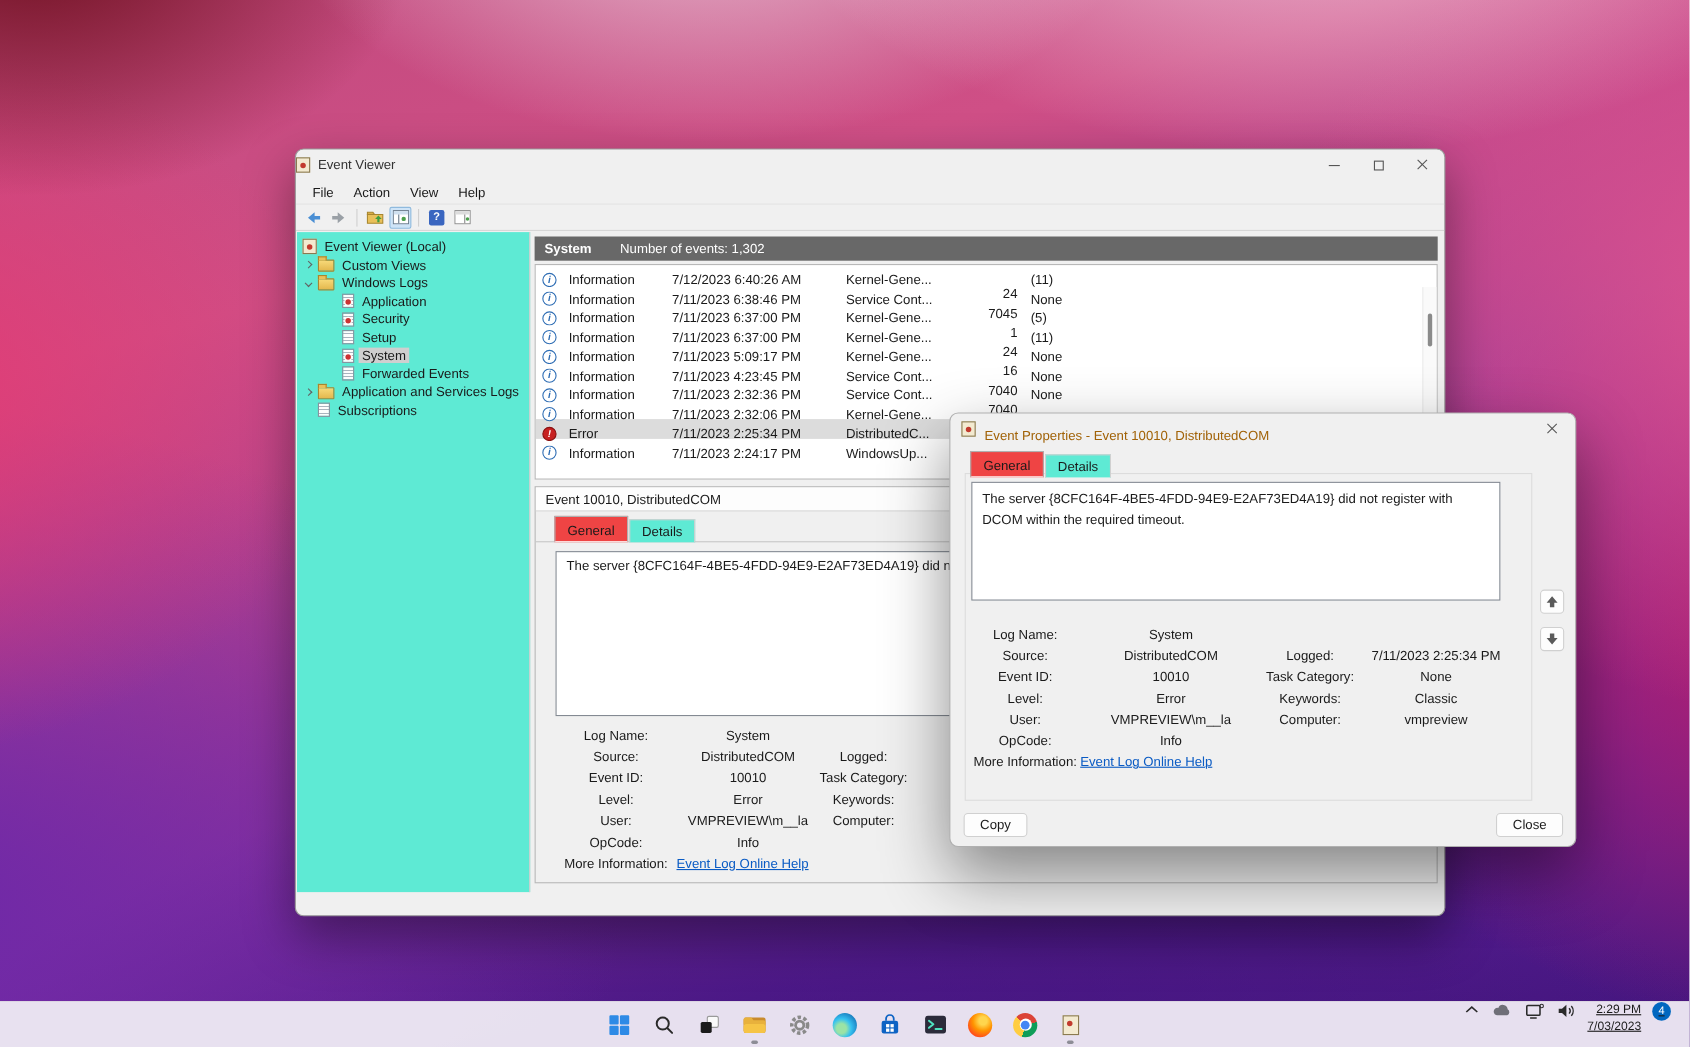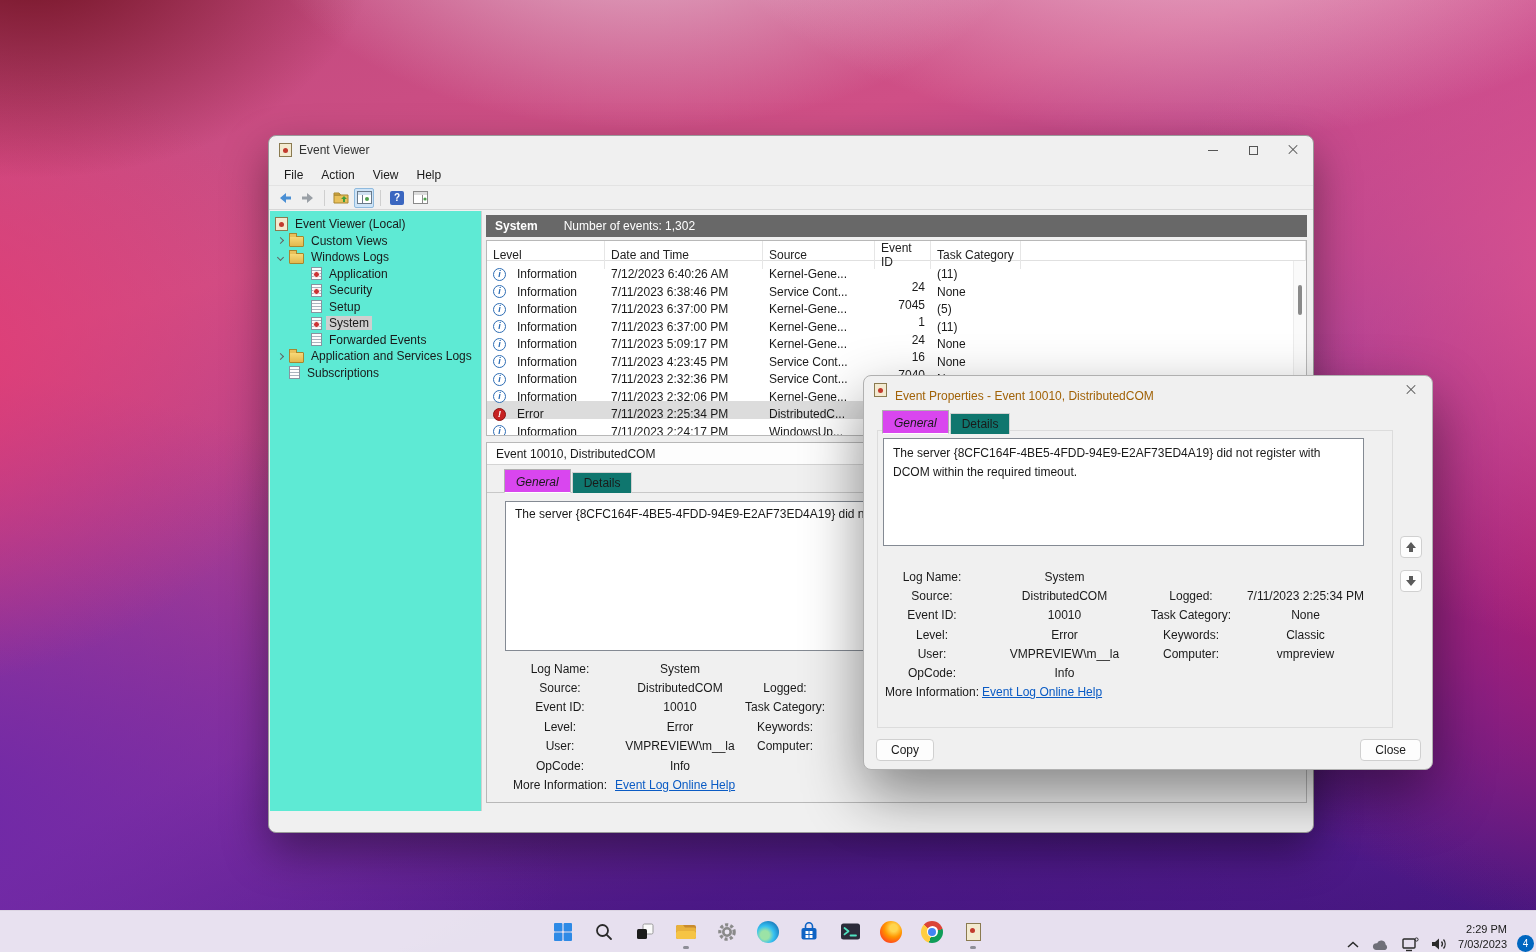--- a/index.html
+++ b/index.html
@@ -14,21 +14,21 @@
       radial-gradient(1000px 650px at 112% 62%, #c21e68 0%, rgba(194,30,104,0) 55%),
       radial-gradient(1100px 750px at -6% 86%, #6d28a8 0%, rgba(109,40,168,0) 60%),
       radial-gradient(1400px 700px at 50% 118%, #3c1277 0%, rgba(60,18,119,0) 65%),
       linear-gradient(165deg, #c24a7e 0%, #cf4f86 25%, #b0408f 45%, #8c339d 62%, #5b1f96 80%, #42157c 100%);
   }
 
   
   .ev-window { position:absolute; left:268px; top:135px; width:1046px; height:698px;
     background:#f0f0f0; border:1px solid #9a9a9a; border-radius:8px;
     box-shadow:0 18px 45px rgba(0,0,0,.40); overflow:hidden; }
-  .tbar { height:28px; display:flex; align-items:center; padding-left:10px; gap:7px; }
+  .tbar { height:28px; display:flex; align-items:center; gap:7px; }
   .tbar .title { color:#333; }
   .win-controls { margin-left:auto; display:flex; height:100%; }
   .wc { width:40px; height:100%; display:grid; place-items:center; color:#444; }
   .ic-min { width:10px; height:1px; background:#555; }
   .ic-max { width:9px; height:9px; border:1px solid #555; }
   .ic-x { position:relative; width:10px; height:10px; }
   .ic-x::before,.ic-x::after { content:''; position:absolute; left:-1px; top:4px; width:12px; height:1px; background:#555; }
   .ic-x::before { transform:rotate(45deg); } .ic-x::after { transform:rotate(-45deg); }
 
   .menubar { height:22px; display:flex; align-items:center; padding-left:6px; border-bottom:1px solid #e3e3e3; }
@@ -70,22 +70,22 @@
   .c-level { display:flex; align-items:center; gap:5px; }
   .c-id { text-align:right;margin-top:26px; }
   .ic-info { width:13px; height:13px; border-radius:50%; background:#fff; border:1.5px solid #2e6db4; color:#2e6db4; font-size:9px; font-weight:bold; font-style:italic; display:grid; place-items:center; flex:none; line-height:1; }
   .ic-err { width:13px; height:13px; border-radius:50%; background:#c72121; border:1px solid #8a1111; color:#fff; font-size:9px; font-weight:bold; display:grid; place-items:center; flex:none; line-height:1; }
   .vscroll { position:absolute; right:0; top:20px; bottom:0; width:13px; background:#fafafa; border-left:1px solid #ececec; }
   .vthumb { position:absolute; left:4px; top:24px; width:4px; height:30px; background:#8a8a8a; border-radius:2px; }
 
   .preview { flex:1; margin-top:6px; background:#f0f0f0; border:1px solid #b8b8b8; position:relative; overflow:hidden; }
   .pv-title { height:22px; background:#fdfdfd; border-bottom:1px solid #d4d4d4; display:flex; align-items:center; padding-left:9px; }
   .tabstrip { display:flex; align-items:flex-end; padding:6px 0 0 17px; border-bottom:1px solid #c8c8c8; height:28px; }
-  .tab { padding:3px 11px 3px; border:1px solid #d0d0d0; border-bottom:none; background:#0f766e; margin-right:1px; position:relative; top:1px; }
-  .tab.active { background:#d946ef; border-color:#b0b0b0; padding-top:5px; z-index:2; border-bottom:1px solid #fff;font-style:italic; }
+  .tab { padding:3px 11px 3px; border:1px solid #d0d0d0; border-bottom:none; background:#5eead4; margin-right:1px; position:relative; top:1px; }
+  .tab.active { background:#ef4444; border-color:#b0b0b0; padding-top:5px; z-index:2; border-bottom:1px solid #fff; }
   .pv-page { position:absolute; left:0; right:0; top:50px; bottom:0; padding:8px 18px 0; }
   .descbox { height:150px; background:#fff; border:1px solid #848a93; padding:5px 9px; white-space:nowrap; overflow:hidden; }
   .fields { margin-top:8px; }
   .frow { display:grid; grid-template-columns:110px 130px 80px 1fr; height:19.4px; align-items:center; }
   .frow span { white-space:nowrap; overflow:hidden;text-align:center; }
   a.link { color:#0a5bc4; text-decoration:underline; }
 
   
   .dialog { position:absolute; left:863px; top:375px; width:570px; height:395px; background:#f0f0f0;
     border:1px solid #b0b0b0; border-radius:8px; box-shadow:0 25px 60px rgba(0,0,0,.45); overflow:hidden; }
@@ -98,21 +98,21 @@
   .dlg-fields { position:absolute; left:18px; top:191px; width:494px; }
   .dlg-fields .frow { grid-template-columns:100px 165px 88px 1fr; height:19.3px; }
   .arrbtn { position:absolute; left:536px; width:22px; height:22px; background:#fdfdfd; border:1px solid #d0d0d0; border-radius:4px; display:grid; place-items:center; }
   .btn { position:absolute; height:22px; background:#fdfdfd; border:1px solid #d0d0d0; border-radius:4px; display:grid; place-items:center; padding:0 14px; }
 
   
   .taskbar { position:absolute; left:0; right:0; bottom:0; height:42px; background:rgba(236,231,243,.97); border-top:1px solid rgba(0,0,0,.05); }
   .tb-center { position:absolute; left:50%; top:0; transform:translateX(-50%); height:100%; display:flex; align-items:center; gap:5px; }
   .tb-btn { width:36px; height:36px; border-radius:5px; display:grid; place-items:center; position:relative; }
   .runind { position:absolute; bottom:1px; left:50%; transform:translateX(-50%); width:6px; height:3px; border-radius:2px; background:#8d8d96; }
-  .tb-tray { position:absolute; right:2px; top:0; height:100%; display:flex; align-items:flex-end; gap:10px; }
+  .tb-tray { position:absolute; right:17px; top:0; height:100%; display:flex; align-items:flex-start; gap:10px;text-decoration:underline; }
   .clock { text-align:right; font-size:11px; line-height:1.35; color:#1a1a1a; }
   .badge { width:17px; height:17px; border-radius:50%; background:#0067c0; color:#fff; font-size:10px; display:grid; place-items:center; }
   
   .chrome-ic { width:22px; height:22px; border-radius:50%; background:conic-gradient(from -45deg,#db4437 0 120deg,#0f9d58 0 240deg,#ffcd40 0 360deg); display:grid; place-items:center; }
   .chrome-ic .w { width:11px; height:11px; border-radius:50%; background:#fff; display:grid; place-items:center; }
   .chrome-ic .b { width:8px; height:8px; border-radius:50%; background:#4285f4; }
   .ff-ic { width:22px; height:22px; border-radius:50%; background:radial-gradient(circle at 62% 32%,#ffd54d 0 18%,#ff9500 45%,#ff4e1a 75%,#e8380c 100%); }
   .edge-ic { width:22px; height:22px; border-radius:50%; background:radial-gradient(circle at 36% 64%,#9be3a6 0 22%,#35c1f1 45%,#0c59a4 95%); }
 </style>
 </head>
@@ -234,28 +234,20 @@
         </div>
       </div>
 
       <div class="main">
         <div class="loghdr">
           <span class="b">System</span>
           <span>Number of events: 1,302</span>
         </div>
 
         <div class="tablewrap">
-          <div class="tgrid thead">
-            <span>Level</span>
-            <span>Date and Time</span>
-            <span>Source</span>
-            <span class="hid">Event ID</span>
-            <span>Task Category</span>
-            <span></span>
-          </div>
 
           <div class="tgrid erow">
             <span class="c-level">
                 <i class="ic-info">i</i>
                 <span>Information</span>
               </span>
             <span>7/12/2023 6:40:26 AM</span>
               <span>Kernel-Gene...</span>
             <span class="c-id">24</span>
               <span>(11)</span>

